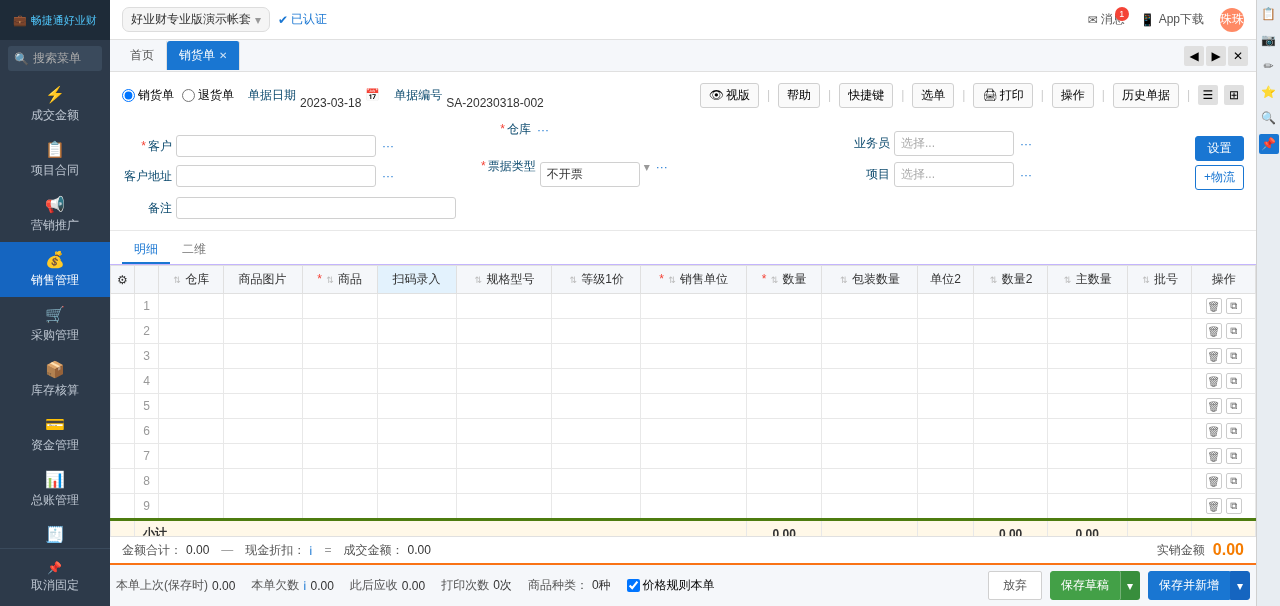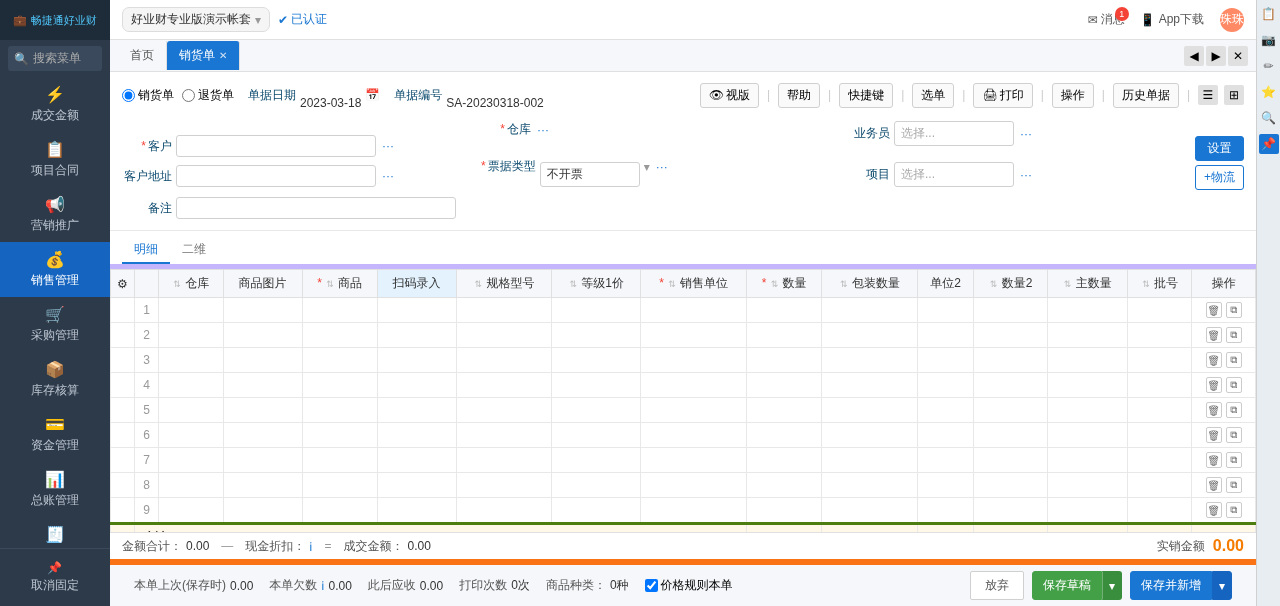--- a/index.html
+++ b/index.html
@@ -51,21 +51,21 @@
     .field-input.placeholder { color: #aaa; }
     .field-dots { color: #1976d2; cursor: pointer; margin-left: 2px; }
     .toolbar-btn { display: flex; align-items: center; gap: 2px; padding: 3px 8px; border: 1px solid #d0d0d0; border-radius: 3px; cursor: pointer; background: #fafafa; font-size: 11px; }
     .toolbar-sep { color: #ccc; margin: 0 2px; }
     .side-btn { padding: 3px 8px; border-radius: 3px; font-size: 11px; cursor: pointer; border: 1px solid #d0d0d0; background: #fff; white-space: nowrap; }
     .side-btn.blue { background: #1976d2; color: #fff; border-color: #1976d2; }
     .side-btn.outline { background: #fff; color: #1976d2; border-color: #1976d2; }
 
     
     .table-container { flex: 1; background: #fff; overflow: hidden; display: flex; flex-direction: column; }
-    .tab-switch { display: flex; align-items: center; padding: 6px 12px 0; border-bottom: 5px solid #c4b5fd; }
+    .tab-switch { display: flex; align-items: center; padding: 6px 12px 0; border-bottom: 1px solid #c4b5fd; }
     .tab-switch-item { padding: 4px 12px; cursor: pointer; font-size: 12px; color: #737373; border-bottom: 2px solid transparent; }
     .tab-switch-item.active { color: #1976d2; border-bottom-color: #1976d2; }
     .data-table { width: 100%; border-collapse: collapse; font-size: 11px; }
     .data-table th { background: #f5f7fa; border: 1px solid #e0e0e0; padding: 5px 6px; text-align: center; color: #333; font-weight: normal; white-space: nowrap; position: relative; }
     .data-table th .required { color: #f44336; }
     .data-table th .sort-icon { color: #bbb; margin: 0 1px; cursor: pointer; font-size: 9px; }
     .data-table td { border: 1px solid #e8e8e8; padding: 4px 6px; color: #333; height: 24px; }
     .data-table td.center { text-align: center; }
     .data-table .row-num { color: #999; text-align: center; width: 24px; }
     .data-table .subtotal { background: #fff8e8; font-weight: bold; }
@@ -80,21 +80,21 @@
     .bottom-summary { background: #fff; border-top: 1px solid #e0e0e0; padding: 4px 12px; display: flex; align-items: center; gap: 12px; font-size: 12px; }
     .summary-item { display: flex; align-items: center; gap: 4px; }
     .summary-label { color: #555; }
     .summary-value { color: #333; }
     .summary-sep { color: #999; }
     .summary-right { margin-left: auto; display: flex; align-items: center; gap: 8px; }
     .realized-label { color: #555; }
     .realized-value { font-size: 16px; font-weight: bold; color: #f57c00; }
 
     
-    .footer { background: #f5f7fa; border-top: 6px solid #f97316; padding: 6px 24px; display: flex; align-items: center; gap: 16px; font-size: 12px; }
+    .footer { background: #f5f7fa; border-top: 2px solid #f97316; padding: 6px 6px; display: flex; align-items: center; gap: 16px; font-size: 12px; }
     .footer-item { display: flex; align-items: center; gap: 4px; color: #555; }
     .footer-value { color: #333; }
     .footer-right { margin-left: auto; display: flex; align-items: center; gap: 8px; }
     .btn { padding: 5px 14px; border-radius: 2px; font-size: 12px; cursor: pointer; border: 1px solid #d0d0d0; }
     .btn-default { background: #fff; color: #555; }
     .btn-split { display: flex; }
     .btn-split .main-part { padding: 5px 10px; background: #43a047; color: #fff; border: 1px solid #43a047; border-radius: 3px 0 0 3px; cursor: pointer; font-size: 12px; }
     .btn-split .arrow-part { padding: 5px 6px; background: #388e3c; color: #fff; border: 1px solid #388e3c; border-radius: 0 3px 3px 0; border-left: 1px solid rgba(255,255,255,0.3); cursor: pointer; }
     .btn-split2 .main-part { background: #1976d2; border-color: #1976d2; }
     .btn-split2 .arrow-part { background: #1565c0; border-color: #1565c0; }
@@ -291,21 +291,21 @@
           <span class="field-label required">仓库</span>
           <span class="field-dots">···</span>
         </div>
         <div class="field-row">
           <span class="field-label required">票据类型</span>
           <span class="field-input doc-value" style="min-width:100px;">不开票</span>
           <span style="color:#999;cursor:pointer;">▾</span>
           <span class="field-dots">···</span>
         </div>
       </div>
-      <div style="flex:1;display:flex;flex-direction:column;gap:10px;padding-left:12px;">
+      <div style="flex:1;display:flex;flex-direction:column;gap:0;padding-left:12px;">
         <div class="field-row">
           <span class="field-label">业务员</span>
           <span class="field-input placeholder" style="min-width:120px;">选择...</span>
           <span class="field-dots">···</span>
         </div>
         <div class="field-row">
           <span class="field-label">项目</span>
           <span class="field-input placeholder" style="min-width:120px;">选择...</span>
           <span class="field-dots">···</span>
         </div>

